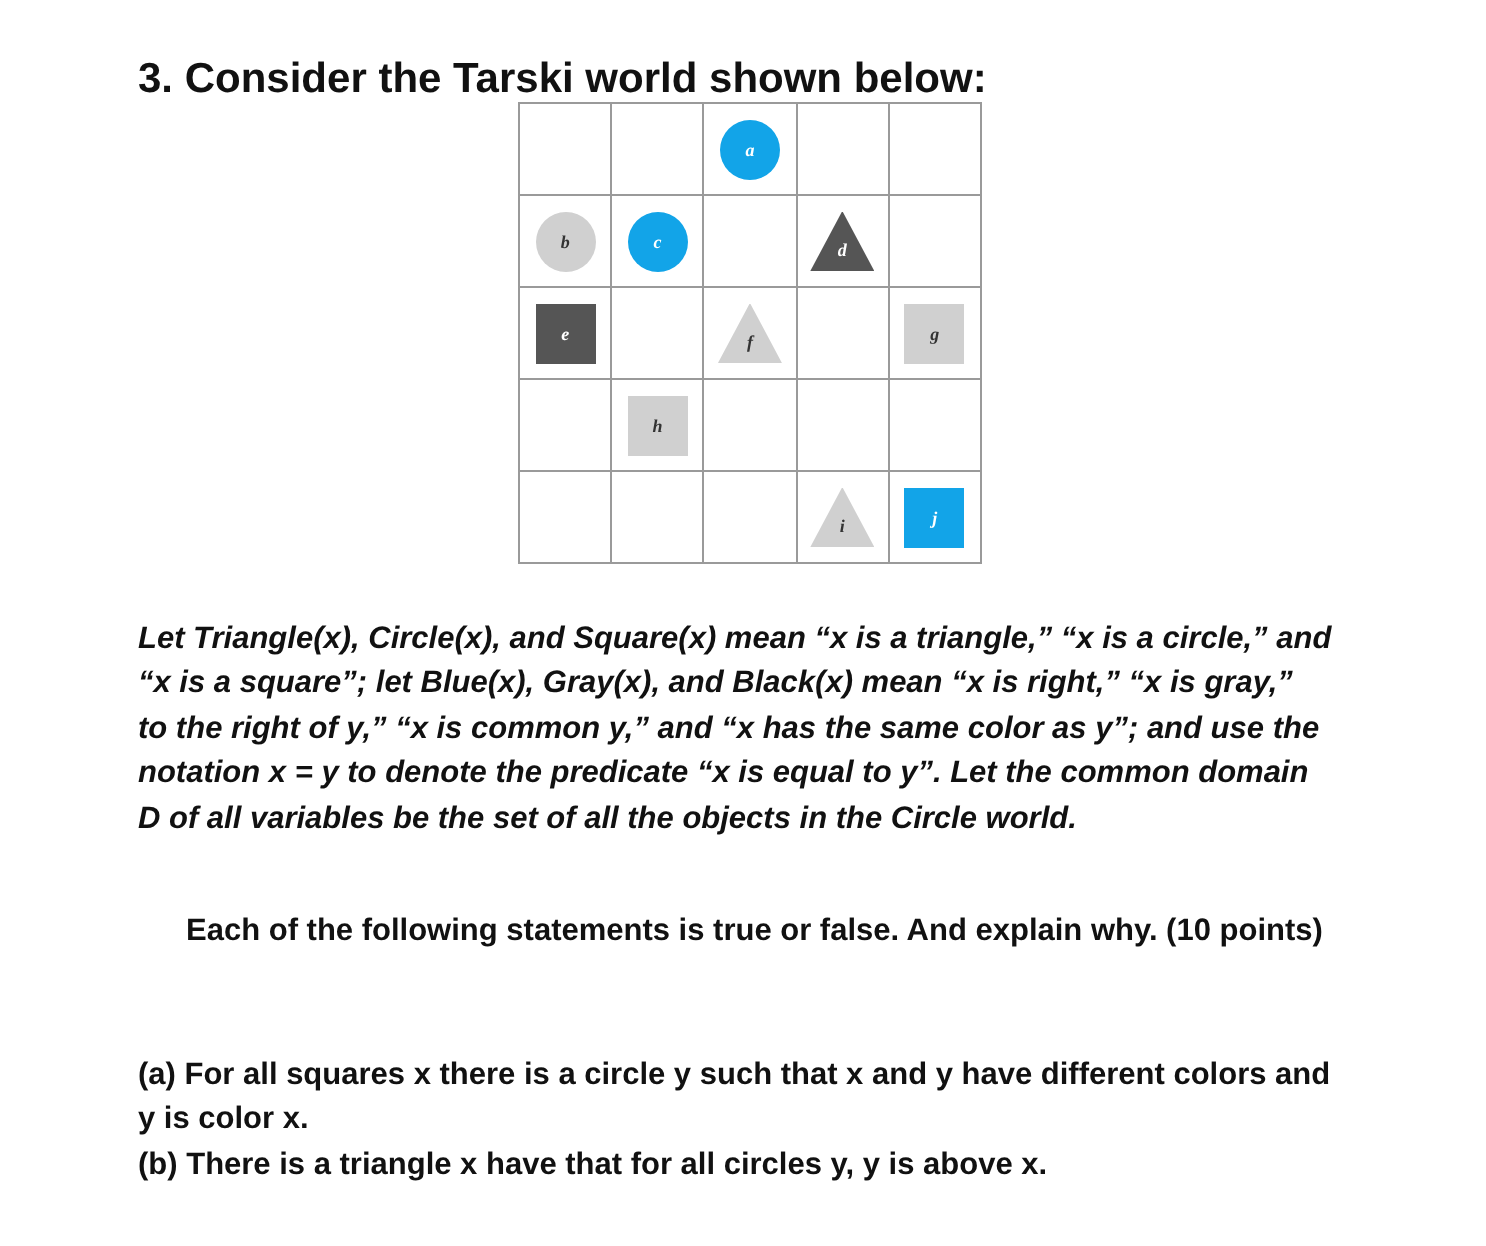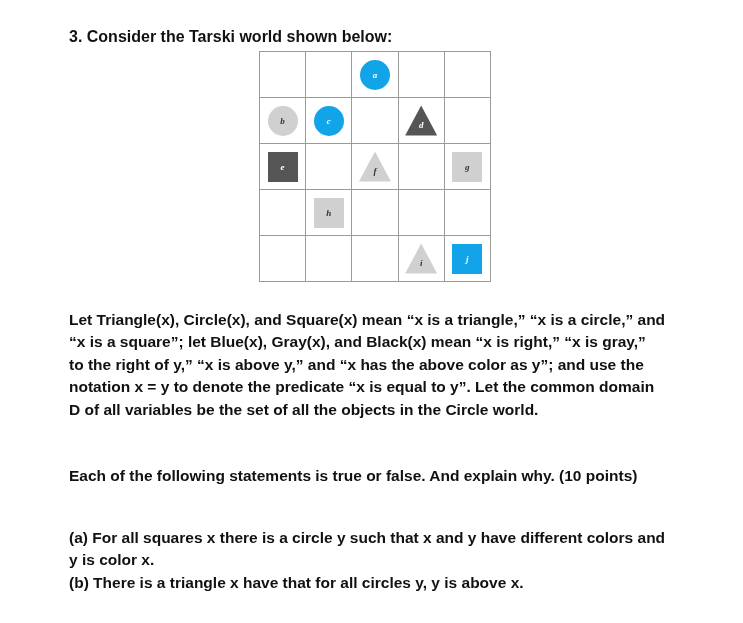--- a/index.html
+++ b/index.html
@@ -1,18 +1,18 @@
 <!DOCTYPE html>
 <html><head>
 <meta charset="utf-8">
 <style>
   html, body { margin:0; padding:0; background:#ffffff; }
   body { width:743px; height:623px; position:relative; overflow:hidden;
          font-family:"Liberation Sans", sans-serif; color:#111; }
-  .heading { position:absolute; left:69px; top:28px; font-size:16px; font-weight:bold; }
+  .heading { position:absolute; left:69px; top:28px; font-size:21px; font-weight:bold; }
   .grid { position:absolute; left:259px; top:51px; width:231px; height:230px;
           display:grid; grid-template-columns:repeat(5, 46.2px); grid-template-rows:repeat(5, 46px);
           border-right:1px solid #9a9a9a; border-bottom:1px solid #9a9a9a; }
   .cell { border-left:1px solid #9a9a9a; border-top:1px solid #9a9a9a; position:relative;
           display:flex; align-items:center; justify-content:center; box-sizing:border-box; }
   .shape { position:relative; display:flex; align-items:center; justify-content:center;
            font-family:"Liberation Serif", serif; font-style:italic; font-weight:bold; font-size:9px; }
   .circle { width:30px; height:30px; border-radius:50%; }
   .square { width:30px; height:30px; }
   .triangle { width:32px; height:30px; clip-path:polygon(50% 0, 100% 100%, 0 100%); padding-top:8px; box-sizing:border-box; }
@@ -64,27 +64,27 @@
     <div class="cell"></div>
     <div class="cell"></div>
     <div class="cell">
       <div class="shape triangle" style="background: rgb(208, 208, 208); color: rgb(51, 51, 51);">i</div>
     </div>
     <div class="cell">
       <div class="shape square" style="background: rgb(18, 164, 232); color: rgb(255, 255, 255);">j</div>
     </div>
   </div>
 
-<div class="para" style="top:309px;">
+<div class="para" style="top:309px;font-style:italic;">
   <div>Let Triangle(x), Circle(x), and Square(x) mean “x is a triangle,” “x is a circle,” and</div>
   <div>“x is a square”; let Blue(x), Gray(x), and Black(x) mean “x is right,” “x is gray,”</div>
-  <div>to the right of y,” “x is above y,” and “x has the above color as y”; and use the</div>
+  <div>to the right of y,” “x is common y,” and “x has the same color as y”; and use the</div>
   <div>notation x = y to denote the predicate “x is equal to y”. Let the common domain</div>
   <div>D of all variables be the set of all the objects in the Circle world.</div>
 </div>
 
-<div class="para" style="top:465px;">Each of the following statements is true or false. And explain why. (10 points)</div>
+<div class="para" style="top:455px;margin-left:24px;">Each of the following statements is true or false. And explain why. (10 points)</div>
 
 <div class="para" style="top:527px;">
   <div>(a) For all squares x there is a circle y such that x and y have different colors and</div>
   <div>y is color x.</div>
   <div>(b) There is a triangle x have that for all circles y, y is above x.</div>
 </div>
 
 </body></html>

